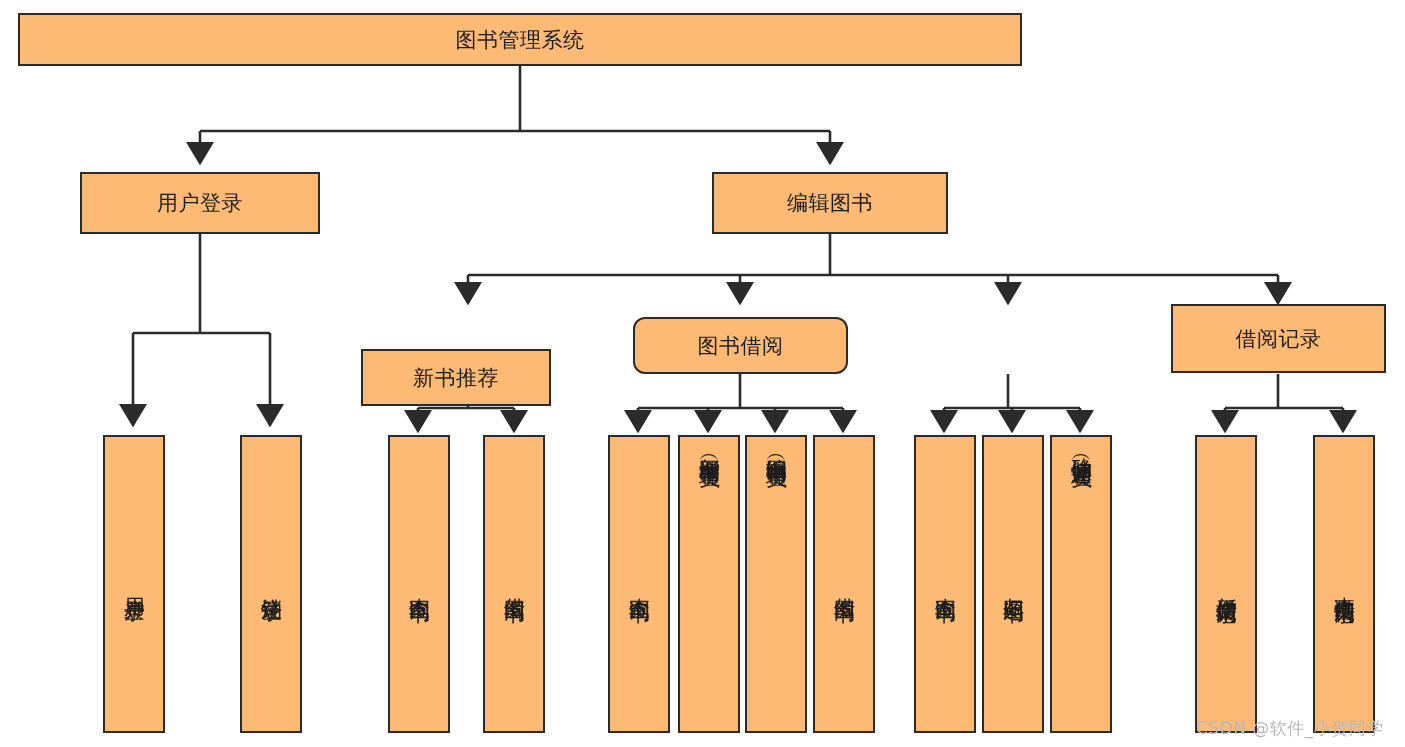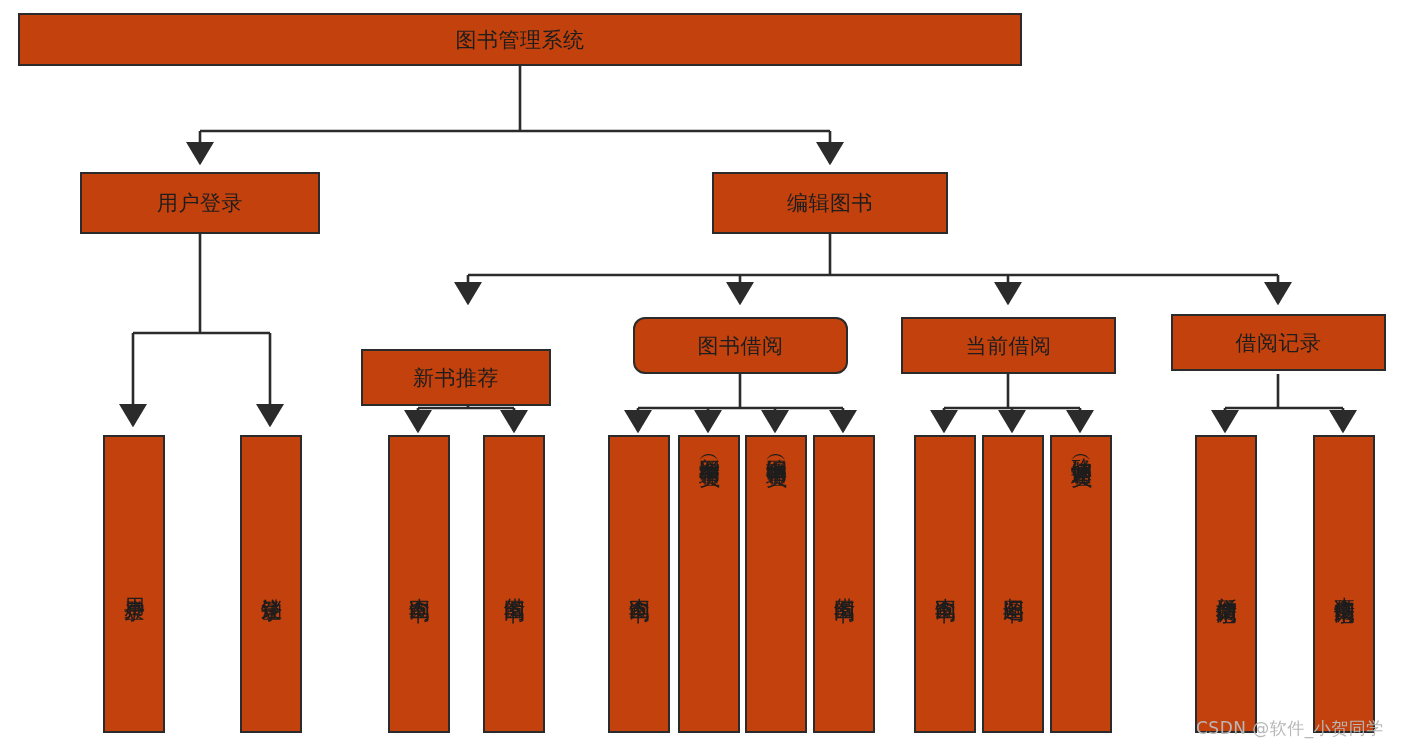--- a/index.html
+++ b/index.html
@@ -21,21 +21,21 @@
     position: absolute;
     left: 0; top: 0;
     width: 1405px;
     height: 747px;
     pointer-events: none;
   }
   .node {
     position: absolute;
     box-sizing: border-box;
     border: 2px solid #2b2b2b;
-    background: #c2410c;
+    background: #fdba74;
     display: flex;
     align-items: center;
     justify-content: center;
     color: #1d1d1d;
   }
   .node.horiz {
     font-size: 21px;
     letter-spacing: 0.5px;
   }
   .node.vert {
@@ -135,25 +135,22 @@
   </div>
 
   <div class="node horiz" style="left:361px; top:317px; width:190px; height:57px;margin-top:32px;">
     <span class="label">新书推荐</span>
   </div>
 
   <div class="node horiz" style="left:633px; top:317px; width:215px; height:57px;border-radius:12px;">
     <span class="label">图书借阅</span>
   </div>
 
-  <div class="node horiz" style="left:901px; top:317px; width:215px; height:57px;">
-    <span class="label">当前借阅</span>
-  </div>
-
-  <div class="node horiz" style="left:1171px; top:314px; width:215px; height:57px;">
+
+  <div class="node horiz" style="left:1171px; top:304px; width:215px; height:69px;">
     <span class="label">借阅记录</span>
   </div>
 
   <div class="node vert" style="left:103px; top:435px; width:62px; height:298px;">
     <span class="label">用户登录</span>
   </div>
 
   <div class="node vert" style="left:240px; top:435px; width:62px; height:298px;">
     <span class="label">注销登录</span>
   </div>

